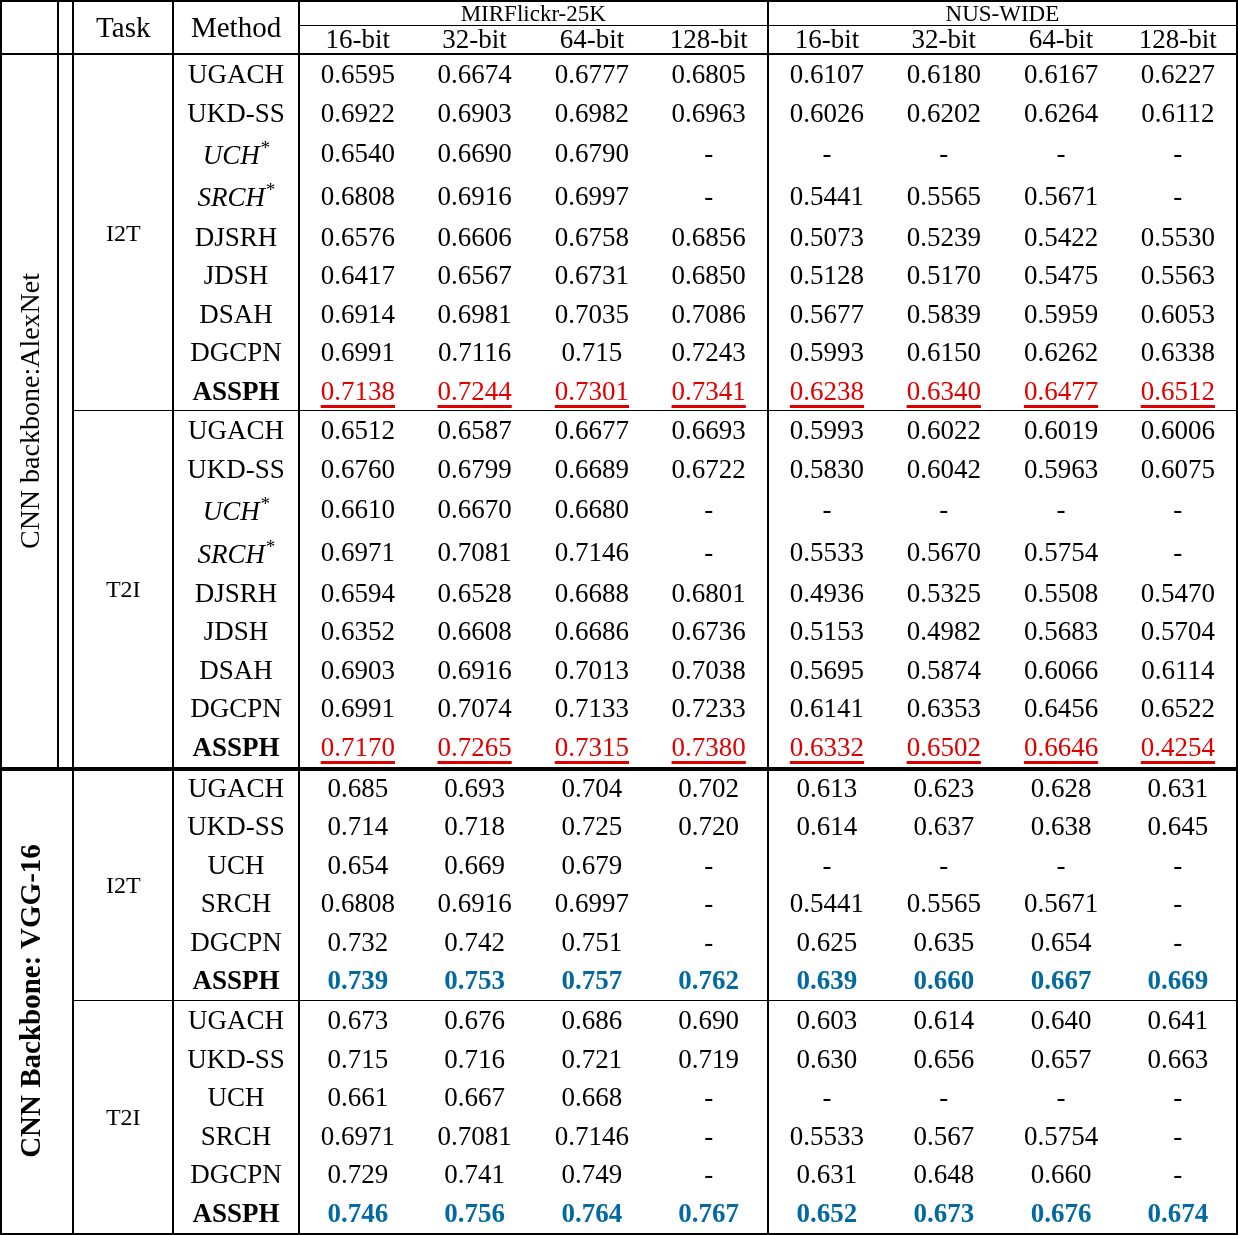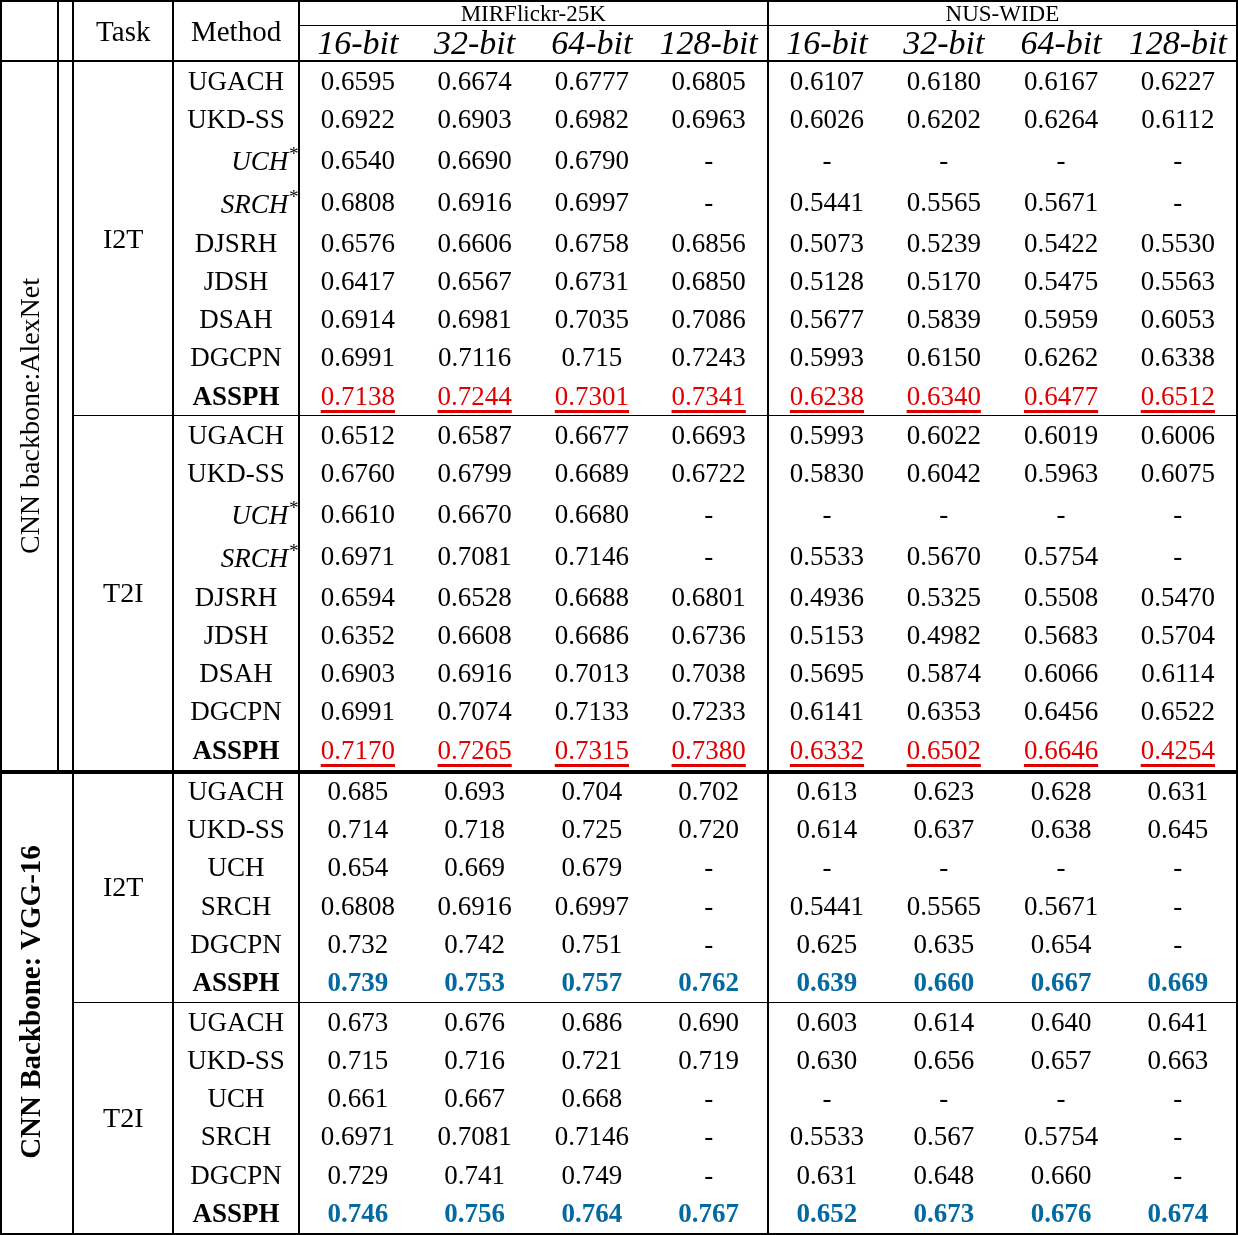--- a/index.html
+++ b/index.html
@@ -63,33 +63,32 @@
   
   .hdr-cell {
     font-size: 29px;
     padding: 8px 0 10px 0;
   }
   .hdr-group {
     font-size: 23px;
     padding: 6px 0 6px 0;
   }
   .hdr-bit {
-    font-size: 34px;
+    font-size: 27px;
     padding: 4px 0 8px 0;
-    font-style: italic;
   }
 
   
   .method-cell {
     font-size: 27px;
     text-align: center;
     padding: 0 10px 0 0;
     white-space: nowrap;
   }
-  .method-cell.ital { font-style: italic; text-align: right; }
+  .method-cell.ital { font-style: italic; }
   .method-cell.bold { font-weight: bold; margin-left: 34px; }
 
   .val {
     font-size: 27px;
     white-space: nowrap;
   }
   .val.best-ul {
     color: #e00000;
     text-decoration: underline;
     text-decoration-thickness: 2.5px;
@@ -111,21 +110,21 @@
   .rot {
     position: absolute;
     left: 50%;
     top: 50%;
     transform: translate(-50%, -50%) rotate(-90deg);
     white-space: nowrap;
     font-size: 28px;
   }
   .rot.bold { font-weight: bold; font-size: 29px; }
 
-  .task-cell { font-size: 28px; }
+  .task-cell { font-size: 24px; }
 
   
   .sec-sep {
     border-top: 2px solid #000;
     box-shadow: 0 5px 0 -3px #000 inset;
   }
 </style>
 </head>
 <body>
 

